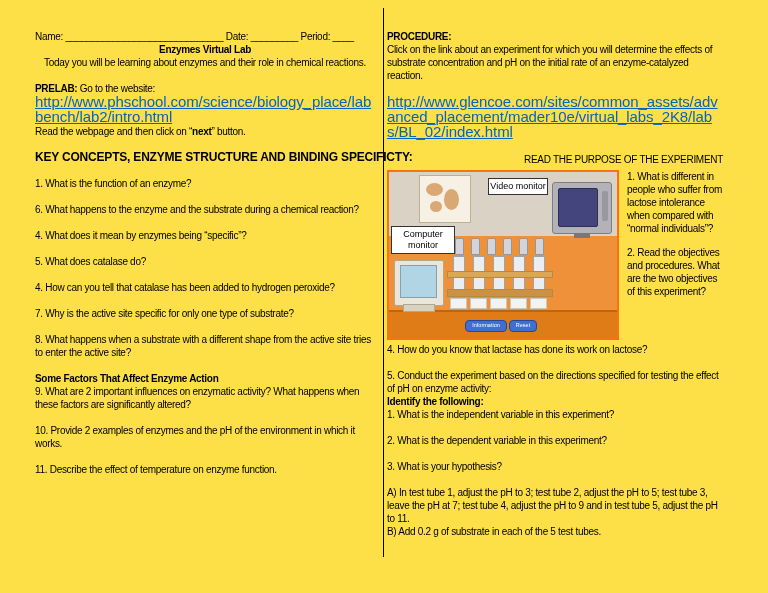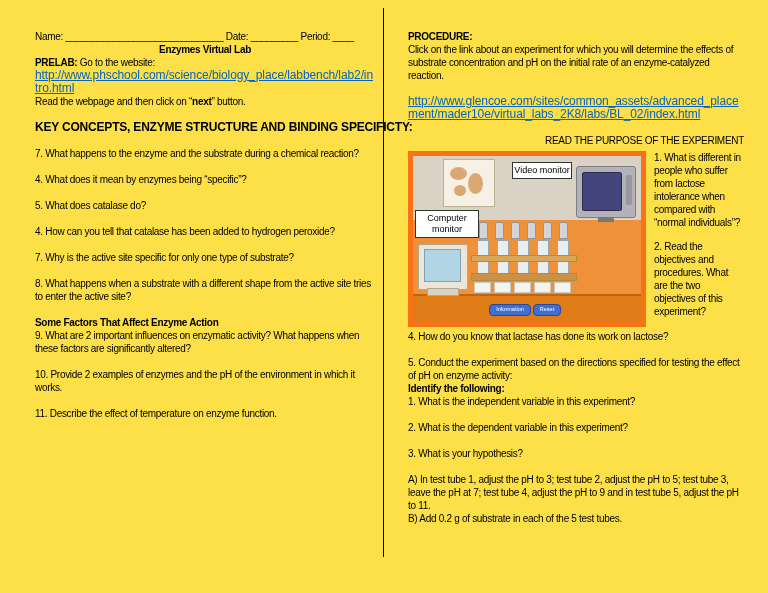--- a/index.html
+++ b/index.html
@@ -3,34 +3,34 @@
 <meta charset="utf-8">
 <style>
   html,body{margin:0;padding:0;}
   body{background:#fff;}
   .page{position:relative;width:768px;height:593px;background:#fde047;
         font-family:"Liberation Sans","DejaVu Sans",sans-serif;
         font-size:10px;line-height:13px;letter-spacing:-0.3px;color:#000;overflow:hidden;}
   .divider{position:absolute;left:383px;top:8px;width:1px;height:549px;background:#000;}
   .col{position:absolute;top:30px;}
   .col-left{left:35px;width:340px;}
-  .col-right{left:408px;width:336px;}
+  .col-right{left:387px;width:336px;}
   p{margin:0 0 13px 0;}
   .mb0{margin-bottom:0;}
   .b{font-weight:bold;}
   .center{text-align:center;}
   .caps-heading{font-weight:bold;white-space:nowrap;font-size:12px;letter-spacing:-0.2px;}
-  a.link{color:#0563c1;text-decoration:underline;word-break:break-all;font-size:12px;letter-spacing:-0.1px;cursor:pointer;}
+  a.link{color:#0563c1;text-decoration:underline;word-break:break-all;font-size:15px;letter-spacing:-0.1px;cursor:pointer;}
   .purpose-heading{font-weight:normal;margin-bottom:4px;text-align:right;}
   .side-q{margin-bottom:11px;}
   .clear{clear:both;}
 
   
   .lab-figure{float:left;width:228px;height:166px;margin:0 8px 3px 0;position:relative;
-              overflow:hidden;letter-spacing:0;background:#dbd2c6;border:5px solid #f97316;}
+              overflow:hidden;letter-spacing:0;background:#dbd2c6;border:2px solid #f97316;}
   .fig-bench{position:absolute;left:0;top:64px;width:228px;height:74px;background:#ef9138;}
   .fig-bench-front{position:absolute;left:0;top:138px;width:228px;height:28px;background:#e07c18;border-top:2px solid #c26508;}
   .fig-poster{position:absolute;left:30px;top:3px;width:50px;height:46px;background:#f6f1e4;border:1px solid #bdb193;}
   .blob{position:absolute;background:#d9a873;border-radius:50%;}
   .blob.b1{left:6px;top:7px;width:17px;height:13px;}
   .blob.b2{left:24px;top:13px;width:15px;height:21px;}
   .blob.b3{left:10px;top:25px;width:12px;height:11px;}
   .fig-label{position:absolute;background:#fff;border:1px solid #333;text-align:center;
              font-size:9px;line-height:11px;padding:2px 1px;}
   .video-label{left:99px;top:6px;width:56px;}
@@ -65,28 +65,30 @@
     <p class="mb0">
       <span>Name:</span>
       <span>______________________________</span>
       <span>Date:</span>
       <span>_________</span>
       <span>Period:</span>
       <span>____</span>
     </p>
 
     <p class="b center mb0">Enzymes Virtual Lab</p>
+    <p class="center">Today you will be learning about enzymes and their role in chemical reactions.</p>
 
     <p class="mb0"><span class="b">PRELAB:</span><span> Go to the website:</span></p>
     <p class="mb0"><a class="link" href="#">http://www.phschool.com/science/biology_place/labbench/lab2/intro.html</a></p>
     <p><span>Read the webpage and then click on “</span><span class="b">next</span><span>” button.</span></p>
 
     <p class="caps-heading">KEY CONCEPTS, ENZYME STRUCTURE AND BINDING SPECIFICTY:</p>
 
-    <p>7. What happens to the enzyme and the substrate during a chemical reaction?</p>
+    <p>1. What is the function of an enzyme?</p>
+    <p>6. What happens to the enzyme and the substrate during a chemical reaction?</p>
     <p>4. What does it mean by enzymes being “specific”?</p>
     <p>5. What does catalase do?</p>
     <p>4. How can you tell that catalase has been added to hydrogen peroxide?</p>
     <p>7. Why is the active site specific for only one type of substrate?</p>
     <p>8. What happens when a substrate with a different shape from the active site tries to enter the active site?</p>
 
     <p class="b mb0">Some Factors That Affect Enzyme Action</p>
     <p>9. What are 2 important influences on enzymatic activity? What happens when these factors are significantly altered?</p>
     <p>10. Provide 2 examples of enzymes and the pH of the environment in which it works.</p>
     <p>11. Describe the effect of temperature on enzyme function.</p>

